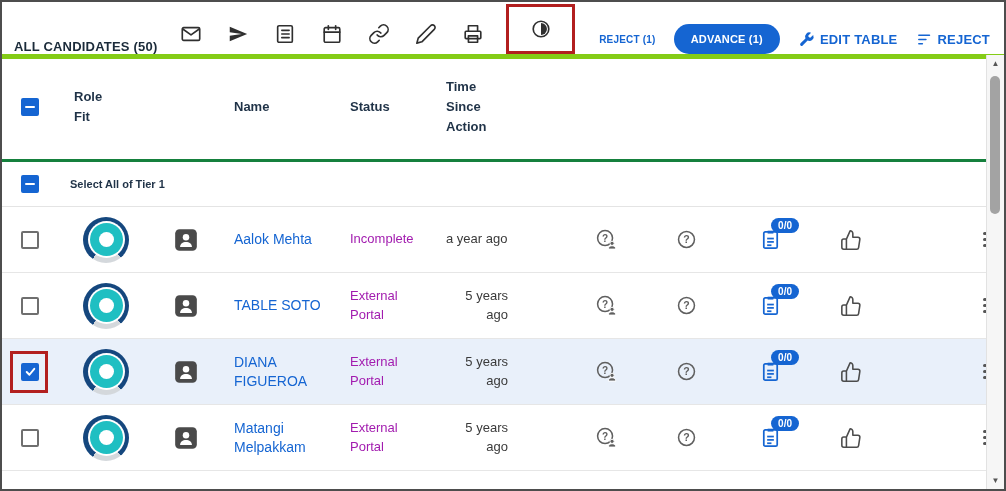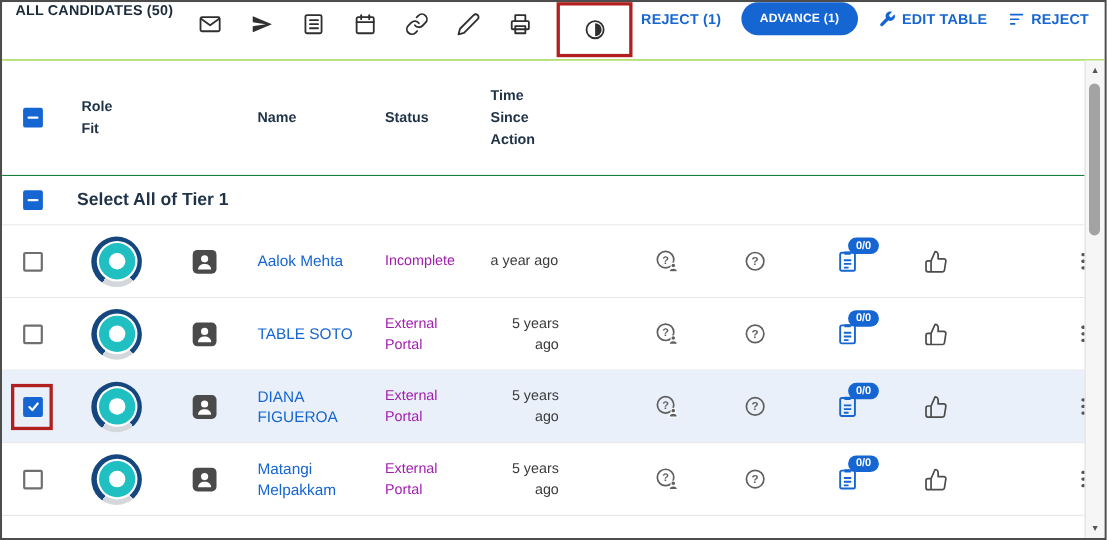--- a/index.html
+++ b/index.html
@@ -6,46 +6,46 @@
   body{
     width:1006px;height:491px;box-sizing:border-box;
     border:2px solid #4d4d4d;position:relative;overflow:hidden;
     font-family:"Liberation Sans","DejaVu Sans",sans-serif;
     color:#222;
   }
   button{background:none;border:none;padding:0;cursor:pointer;font-family:inherit;}
 
   
   .toolbar{
-    height:52px;display:flex;align-items:flex-start;padding:0 10px 0 12px;
-    border-bottom:1px solid #84cc16;background:#fff;position:relative;z-index:2;
+    height:52px;display:flex;align-items:flex-end;padding:0 10px 0 12px;
+    border-bottom:5px solid #84cc16;background:#fff;position:relative;z-index:2;
   }
   .title{font-size:13px;font-weight:700;color:#1b2b3a;letter-spacing:.2px;margin-right:10px;white-space:nowrap;}
   .tb-btn{width:47px;height:40px;display:flex;align-items:center;justify-content:center;}
   .ic{width:22px;height:22px;stroke:#2f2f2f;fill:none;stroke-width:1.8;stroke-linecap:round;stroke-linejoin:round;}
   .annotation-wrap{border:3px solid var(--annotation-red,#b21f1f);margin-left:10px;padding:2px 8px;display:flex;align-items:center;justify-content:center;}
   .toolbar-right{margin-left:auto;display:flex;align-items:center;gap:18px;padding-right:4px;}
-  .reject{color:var(--accent,#1565d2);font-size:13px;font-weight:700;letter-spacing:.2px;}
+  .reject{color:var(--accent,#1565d2);font-size:10px;font-weight:700;letter-spacing:.2px;}
   .advance{
     background:var(--accent,#1565d2);color:#fff;font-size:11px;font-weight:700;
     border-radius:17px;padding:9px 17px;letter-spacing:.2px;
   }
   .link-btn{display:flex;align-items:center;gap:5px;color:var(--accent,#1565d2);font-size:13px;font-weight:700;letter-spacing:.2px;}
   .blue-ic{width:17px;height:17px;stroke:var(--accent,#1565d2);fill:none;stroke-width:2.2;stroke-linecap:round;stroke-linejoin:round;}
 
   
   .table-area{position:absolute;top:53px;left:0;right:17px;bottom:0;background:#fff;}
   .grid{display:grid;grid-template-columns:56px 96px 64px 116px 96px 104px 84px 80px 84px 80px 1fr 58px;align-items:center;}
   .cell{display:flex;align-items:center;}
-  .header-row{height:104px;border-bottom:1px solid #15803d;}
+  .header-row{height:104px;border-bottom:3px solid #15803d;}
   .hdr{font-size:13px;font-weight:700;color:#1f3247;line-height:1.55;padding-left:16px;}
   .hdr.rolefit{max-width:36px;}
   .hdr.time{max-width:52px;}
   .select-all-row{height:44px;border-bottom:1px solid #e4e4e4;}
-  .select-all-label{grid-column:2/-1;font-size:16px;font-weight:700;color:#1f3247;padding-left:12px;}
+  .select-all-label{grid-column:2/-1;font-size:11px;font-weight:700;color:#1f3247;padding-left:12px;}
 
   .row{height:65px;border-bottom:1px solid #e6e6e6;background:#fff;}
   .row.selected{background:var(--row-selected,#e9f0fa);}
   .checkbox-cell{justify-content:center;position:relative;height:100%;}
   .checkbox{width:18px;height:18px;border:2px solid #6f6f6f;border-radius:2px;background:#fff;display:grid;place-items:center;box-sizing:border-box;}
   .checkbox .check{display:none;width:13px;height:13px;stroke:#fff;stroke-width:3.6;fill:none;stroke-linecap:round;stroke-linejoin:round;}
   .checkbox.checked,.checkbox.indeterminate{background:var(--accent,#1565d2);border-color:var(--accent,#1565d2);}
   .checkbox.checked .check{display:block;}
   .checkbox.indeterminate::after{content:"";width:10px;height:2.6px;background:#fff;border-radius:1px;}
   .annotation-box{position:absolute;left:8px;top:50%;transform:translateY(-50%);width:32px;height:36px;border:3px solid var(--annotation-red,#b21f1f);z-index:2;}

